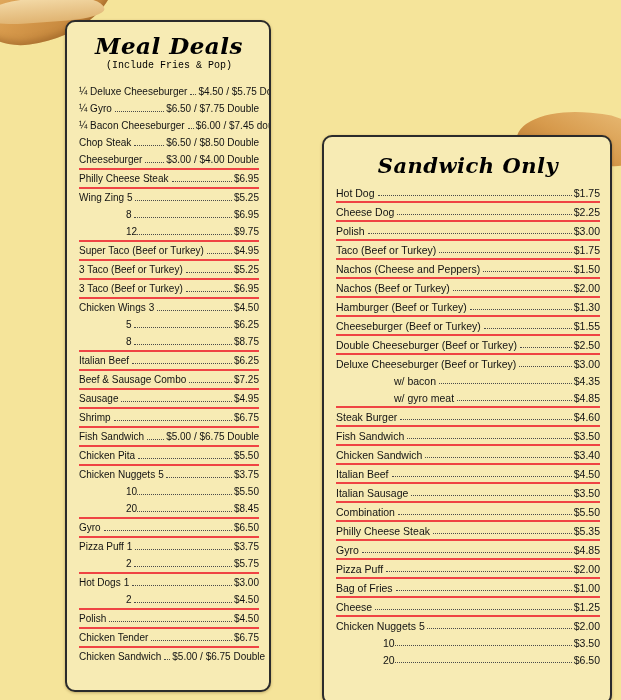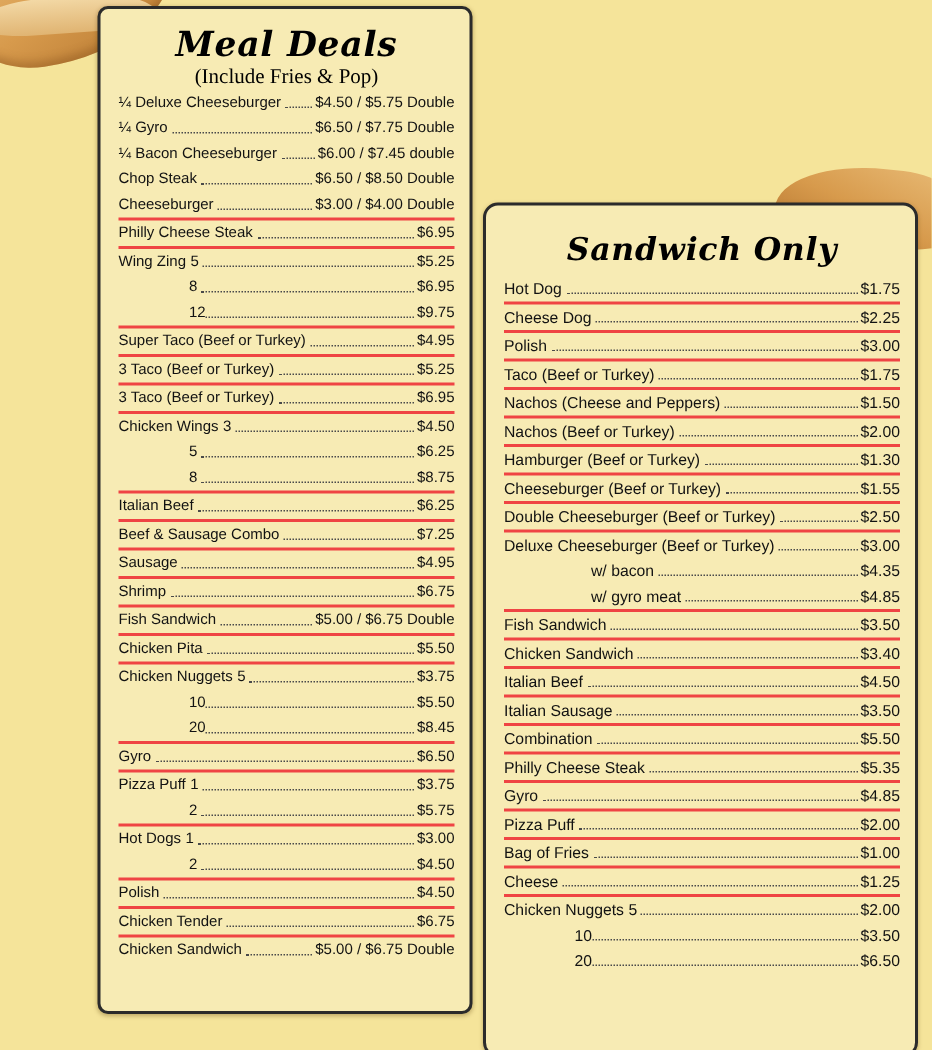--- a/index.html
+++ b/index.html
@@ -35,35 +35,35 @@
   .panel {
     position:absolute;
     background: #f7ebb4;
     border: 2px solid #2b2b2b;
     border-radius: 10px;
     box-shadow: 0 1px 3px rgba(90,60,10,.35);
     overflow: hidden;
   }
   .panel-inner { padding: 6px 10px 8px 12px; }
 
-  .panel-left { left: 65px; top: 4px; width: 250px; height: 672px; border-radius: 7px; }
+  .panel-left { left: 65px; top: 20px; width: 206px; height: 672px; }
   .panel-right { left: 322px; top: 135px; width: 290px; height: 570px; }
 
   .title {
     text-align:center;
     font-family: "DejaVu Serif", serif;
     font-style: italic;
     font-weight: bold;
     letter-spacing: .5px;
   }
   .panel-left .title { font-size: 23px; margin: 4px 0 0; }
   .panel-right .title { font-size: 21px; margin: 10px 0 6px; }
   .subtitle {
-    text-align:center; font-size: 14px; margin-top: 1px; margin-bottom: 0;
-    font-family: Liberation Serif, serif;
+    text-align:center; font-size: 10px; margin-top: 1px; margin-bottom: 12px;
+    font-family: Liberation Mono, monospace;
   }
 
   ul.items { list-style:none; margin:0; padding:0; }
   li.row {
     display:flex; align-items:flex-end;
     font-size: 10px;
     line-height: 12px;
     padding: 2.5px 0 2.5px 0;
     color:#121212;
     white-space: nowrap;
@@ -331,20 +331,25 @@
           <span class="nm">w/ bacon</span>
           <span class="dots"></span>
           <span class="pr">$4.35</span>
         </li>
         <li class="row indent-3">
           <span class="nm">w/ gyro meat</span>
           <span class="dots"></span>
           <span class="pr">$4.85</span>
         </li>
         <li class="row sep">
+          <span class="nm">Steak Burger</span>
+          <span class="dots"></span>
+          <span class="pr">$4.60</span>
+        </li>
+        <li class="row sep">
           <span class="nm">Fish Sandwich</span>
           <span class="dots"></span>
           <span class="pr">$3.50</span>
         </li>
         <li class="row sep">
           <span class="nm">Chicken Sandwich</span>
           <span class="dots"></span>
           <span class="pr">$3.40</span>
         </li>
         <li class="row sep">

